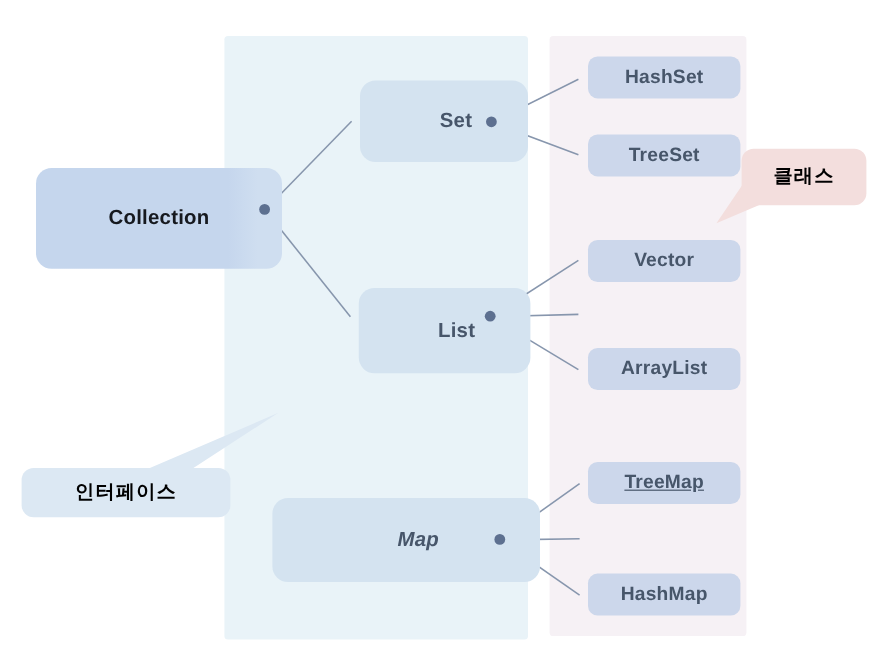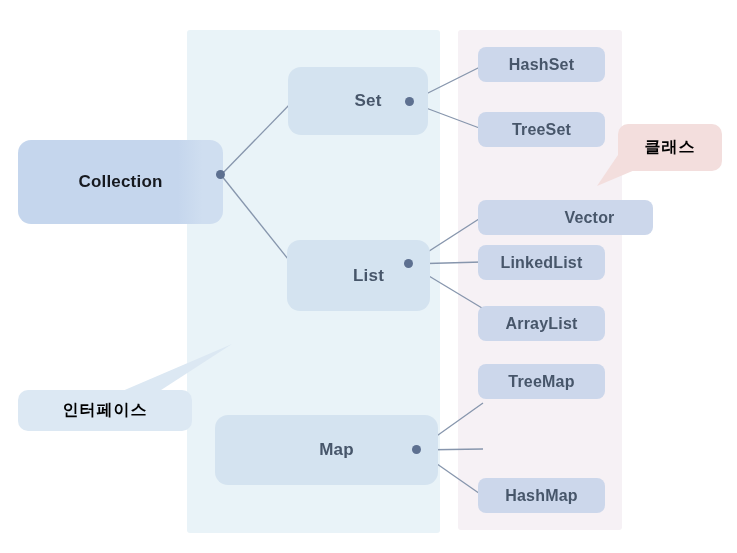--- a/index.html
+++ b/index.html
@@ -9,34 +9,34 @@
   }
   .col{position:absolute;z-index:1;border-radius:3px;}
   .col.interface{left:187px;top:30px;width:253px;height:503px;background:var(--interface-column-bg,#e9f3f8);}
   .col.classes{left:458px;top:30px;width:164px;height:500px;background:var(--class-column-bg,#f6f1f5);}
   svg.wires{position:absolute;left:0;top:0;z-index:2;pointer-events:none;}
   svg.wires line{stroke:var(--connector,#8796ad);stroke-width:1.3;}
   .tail-i{fill:var(--interface-callout-bg,#dce8f3);}
   .tail-c{fill:var(--class-callout-bg,#f3dedd);}
   .box{
     position:absolute;z-index:3;display:flex;align-items:center;justify-content:center;
-    border-radius:13px;font-weight:700;letter-spacing:.2px;
+    border-radius:13px;font-weight:700;letter-spacing:.2px;margin-left:12px;
   }
   .box.root{left:18px;top:140px;width:205px;height:84px;
     background:linear-gradient(90deg,var(--root-box-bg,#c5d6ed) 0 78%,#cfdef0 90% 100%);
     color:var(--root-label,#16191f);font-size:17px;}
   .box.iface{background:var(--interface-box-bg,#d4e3f0);color:var(--node-label,#47566a);font-size:17px;padding-left:20px;}
   .box.set{left:288px;top:67px;width:120px;height:68px;}
   .box.list{left:287px;top:240px;width:123px;height:71px;}
-  .box.map{left:215px;top:415px;width:203px;height:70px;}
+  .box.map{left:215px;top:415px;width:203px;height:70px;font-style:italic;}
   .box.cls{left:478px;width:127px;height:35px;border-radius:8px;
     background:var(--class-box-bg,#ccd7eb);color:var(--node-label,#47566a);font-size:16px;}
   .box.hashset{top:47px;} .box.treeset{top:112px;justify-content:center;}
-  .box.vector{top:200px;padding-left:48px;} .box.linkedlist{top:245px;} .box.arraylist{top:306px;}
-  .box.treemap{top:364px;} .box.hashtable{top:432px;} .box.hashmap{top:478px;}
+  .box.vector{top:200px;} .box.linkedlist{top:245px;} .box.arraylist{top:290px;}
+  .box.treemap{top:385px;text-decoration:underline;} .box.hashtable{top:432px;} .box.hashmap{top:478px;}
   .dot{position:absolute;z-index:4;width:9px;height:9px;border-radius:50%;
     background:var(--dot,#5d7090);}
   .callout{
     position:absolute;z-index:5;display:flex;align-items:center;justify-content:center;
     border-radius:10px;font-weight:700;color:var(--callout-label,#000000);font-size:16px;letter-spacing:1px;
   }
   .callout.interface{left:18px;top:390px;width:174px;height:41px;background:var(--interface-callout-bg,#dce8f3);}
   .callout.classes{left:618px;top:110px;width:104px;height:47px;background:var(--class-callout-bg,#f3dedd);margin-top:14px;}
 </style>
 </head>
@@ -77,23 +77,20 @@
 
   <div class="box cls hashset">
     <span>HashSet</span>
   </div>
   <div class="box cls treeset">
     <span>TreeSet</span>
   </div>
   <div class="box cls vector">
     <span>Vector</span>
   </div>
-  <div class="box cls linkedlist">
-    <span>LinkedList</span>
-  </div>
   <div class="box cls arraylist">
     <span>ArrayList</span>
   </div>
   <div class="box cls treemap">
     <span>TreeMap</span>
   </div>
   <div class="box cls hashmap">
     <span>HashMap</span>
   </div>
 

